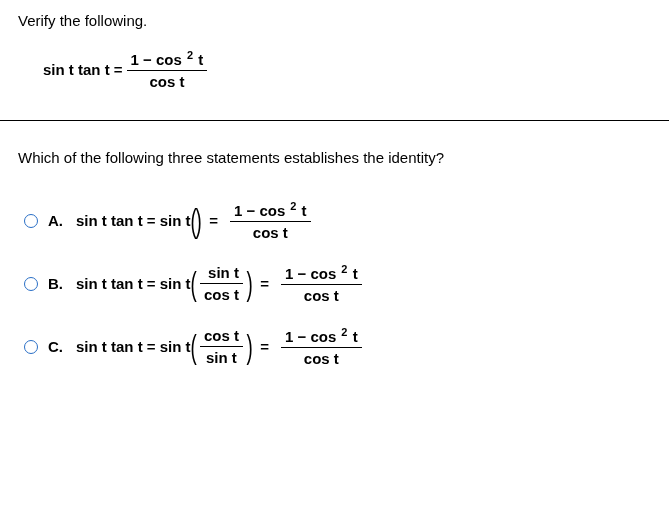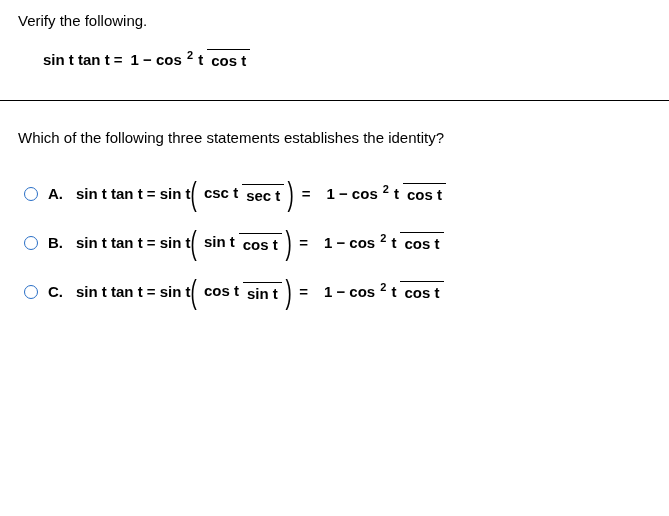--- a/index.html
+++ b/index.html
@@ -23,22 +23,22 @@
       align-items: center;
       margin-left: 25px;
       margin-bottom: 30px;
       font-weight: bold;
     }
     .identity-lhs {
       margin-right: 0;
     }
     .frac {
       display: inline-flex;
-      flex-direction: row;
-      align-items: flex-start;
+      flex-direction: column;
+      align-items: flex-end;
       vertical-align: middle;
       margin: 0 4px;
     }
     .frac-num {
       padding: 0 4px 2px 4px;
       white-space: nowrap;
     }
     .frac-den {
       border-top: 1px solid #000;
       padding: 2px 4px 0 4px;
@@ -127,24 +127,20 @@
 
 <div class="options">
 
   <div class="option-row">
     <div class="radio"></div>
     <div class="option-letter">A.</div>
     <div class="option-eq">
       <span>sin t tan t = sin t</span>
       <span class="paren-wrap">
         <span class="paren">(</span>
-        <span class="frac">
-          <span class="frac-num">csc t</span>
-          <span class="frac-den">sec t</span>
-        </span>
         <span class="paren">)</span>
       </span>
       <span class="eq-sign">=</span>
       <span class="frac">
         <span class="frac-num">
           <span>1 − cos</span><span class="space"></span><span class="exp">2</span><span> t</span>
         </span>
         <span class="frac-den">cos t</span>
       </span>
     </div>

